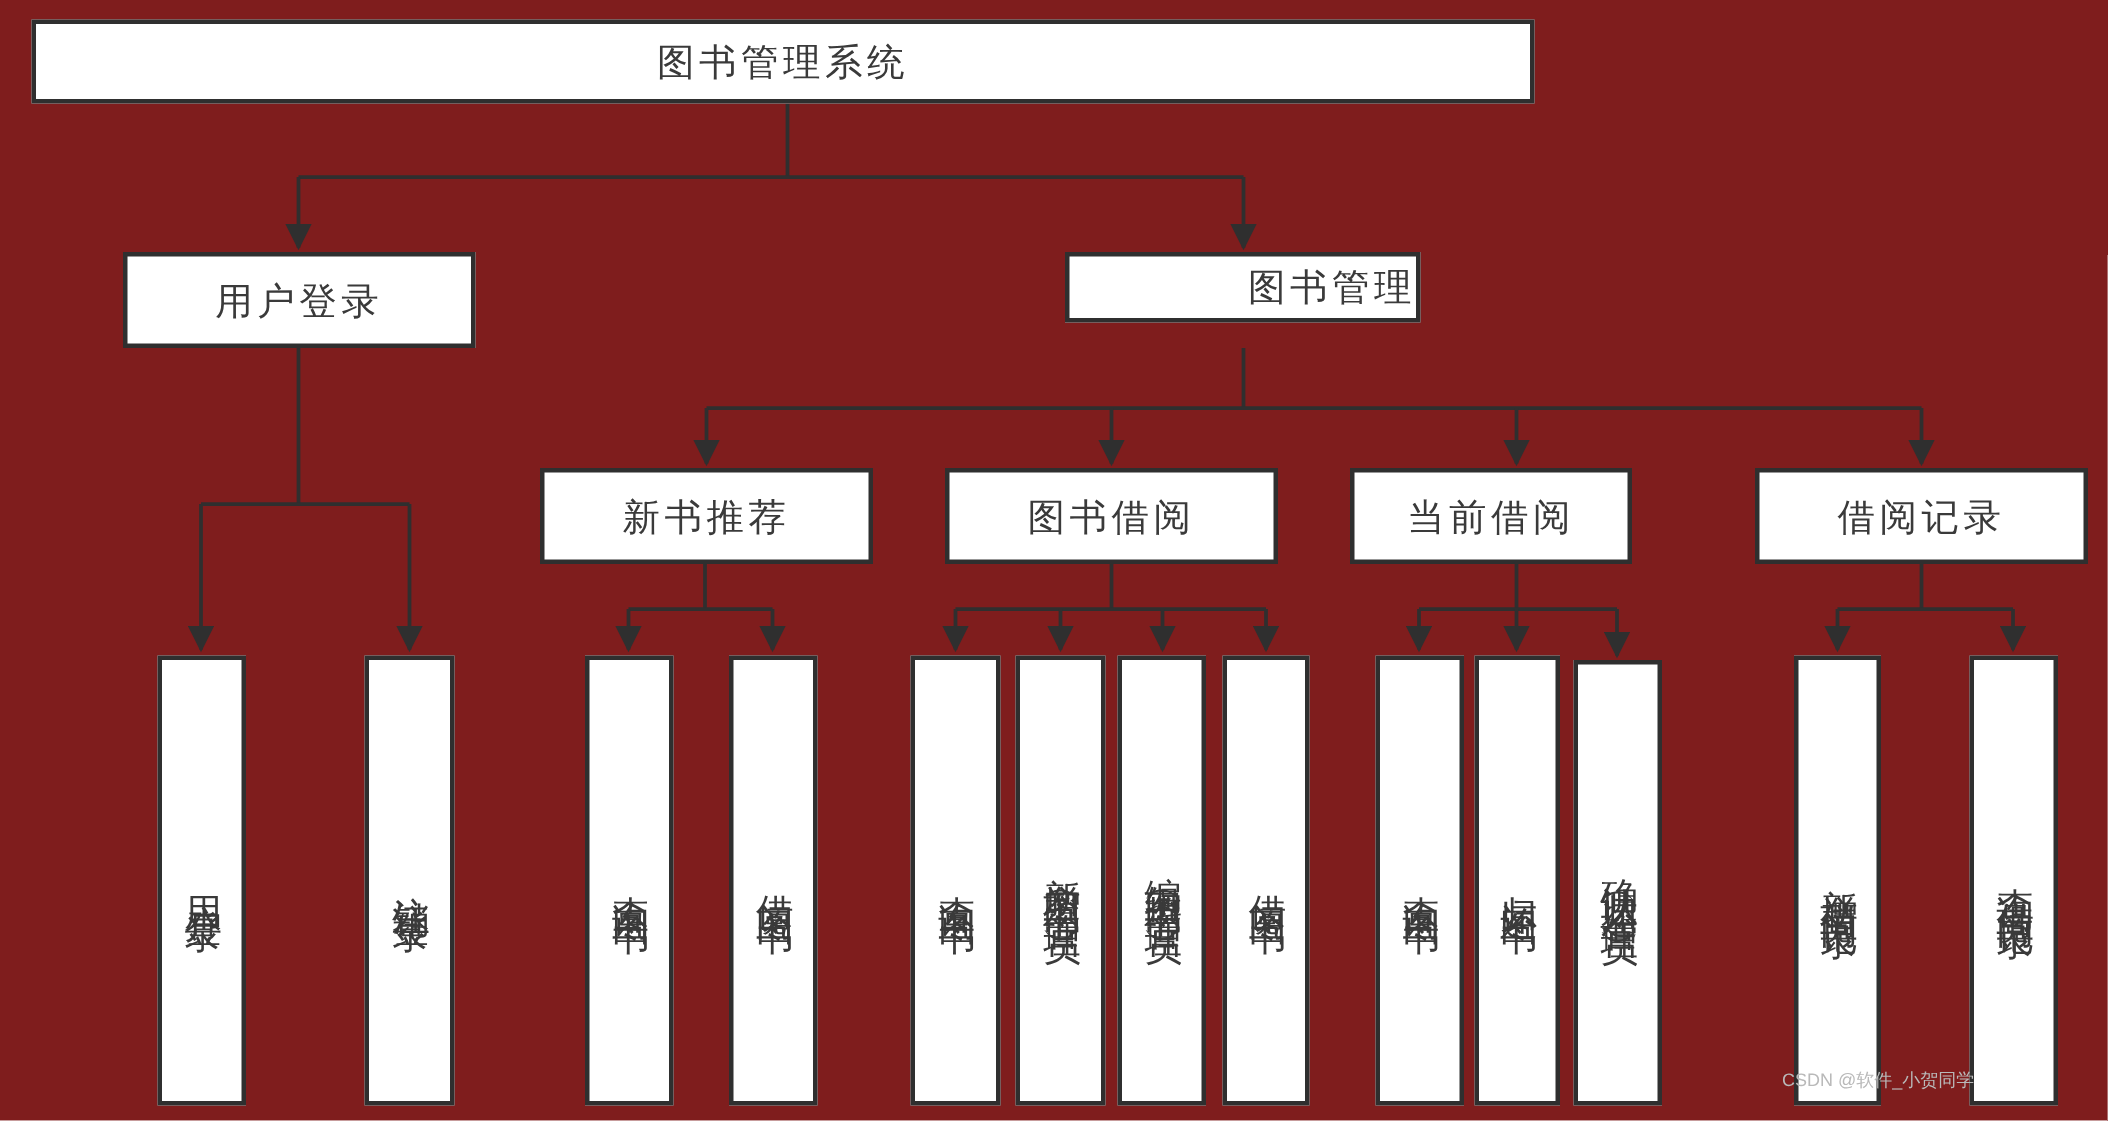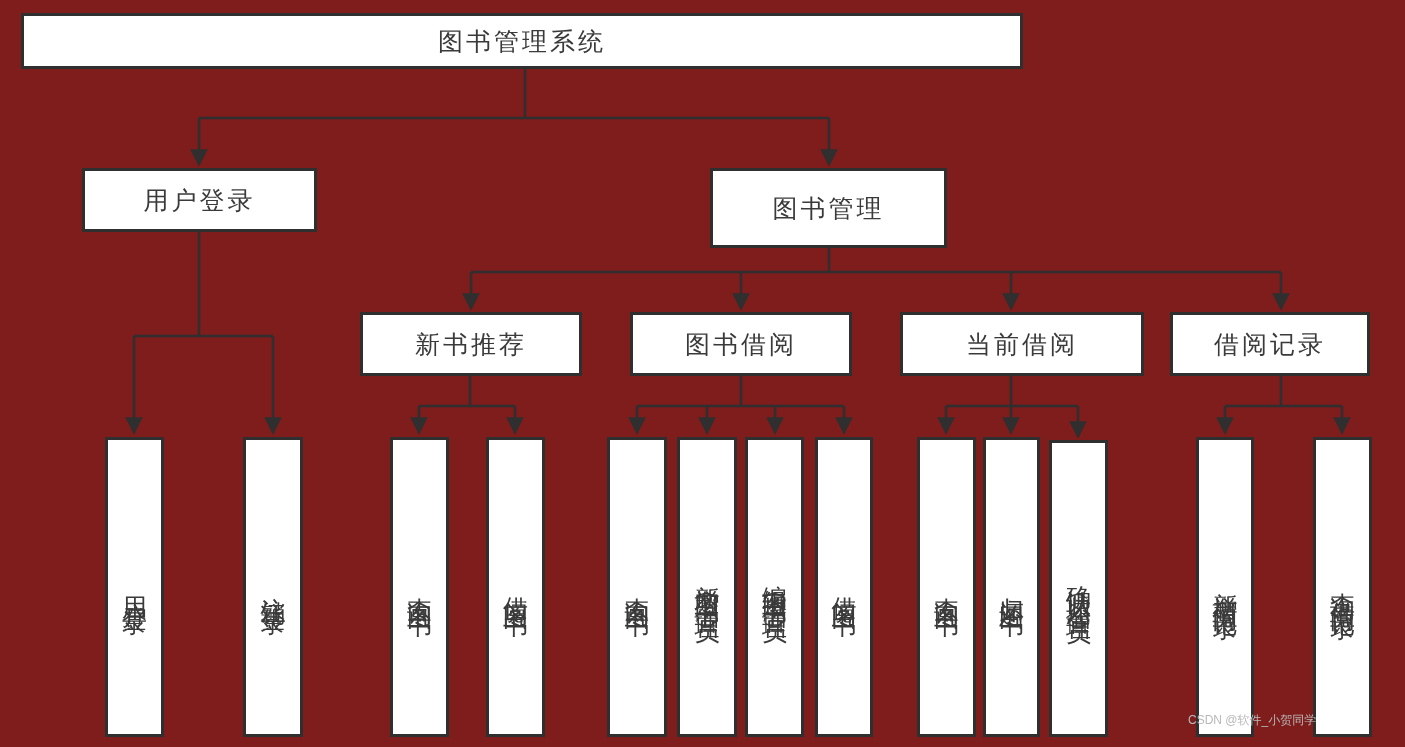--- a/index.html
+++ b/index.html
@@ -107,34 +107,34 @@
     </g>
   </svg>
 
   <div class="node h-node" style="left:21px; top:13px; width:1002px; height:56px;">
     <span>图书管理系统</span>
   </div>
 
   <div class="node h-node" style="left:82px; top:168px; width:235px; height:64px;">
     <span>用户登录</span>
   </div>
-  <div class="node h-node" style="left:710px; top:168px; width:237px; height:80px;">
+  <div class="node h-node" style="left:710px; top:168px; width:237px; height:47px;justify-content:flex-end;">
     <span>图书管理</span>
   </div>
 
   <div class="node h-node" style="left:630px; top:312px; width:222px; height:64px;">
     <span>图书借阅</span>
   </div>
   <div class="node h-node" style="left:360px; top:312px; width:222px; height:64px;">
     <span>新书推荐</span>
   </div>
-  <div class="node h-node" style="left:900px; top:312px; width:244px; height:64px;">
+  <div class="node h-node" style="left:900px; top:312px; width:188px; height:64px;">
     <span>当前借阅</span>
   </div>
-  <div class="node h-node" style="left:1170px; top:312px; width:200px; height:64px;">
+  <div class="node h-node" style="left:1170px; top:312px; width:222px; height:64px;">
     <span>借阅记录</span>
   </div>
 
   <div class="node v-node" style="left:105px; top:437px; width:59px; height:300px;">
     <span class="v-text">用户登录</span>
   </div>
   <div class="node v-node" style="left:243px; top:437px; width:60px; height:300px;">
     <span class="v-text">注销登录</span>
   </div>
 

